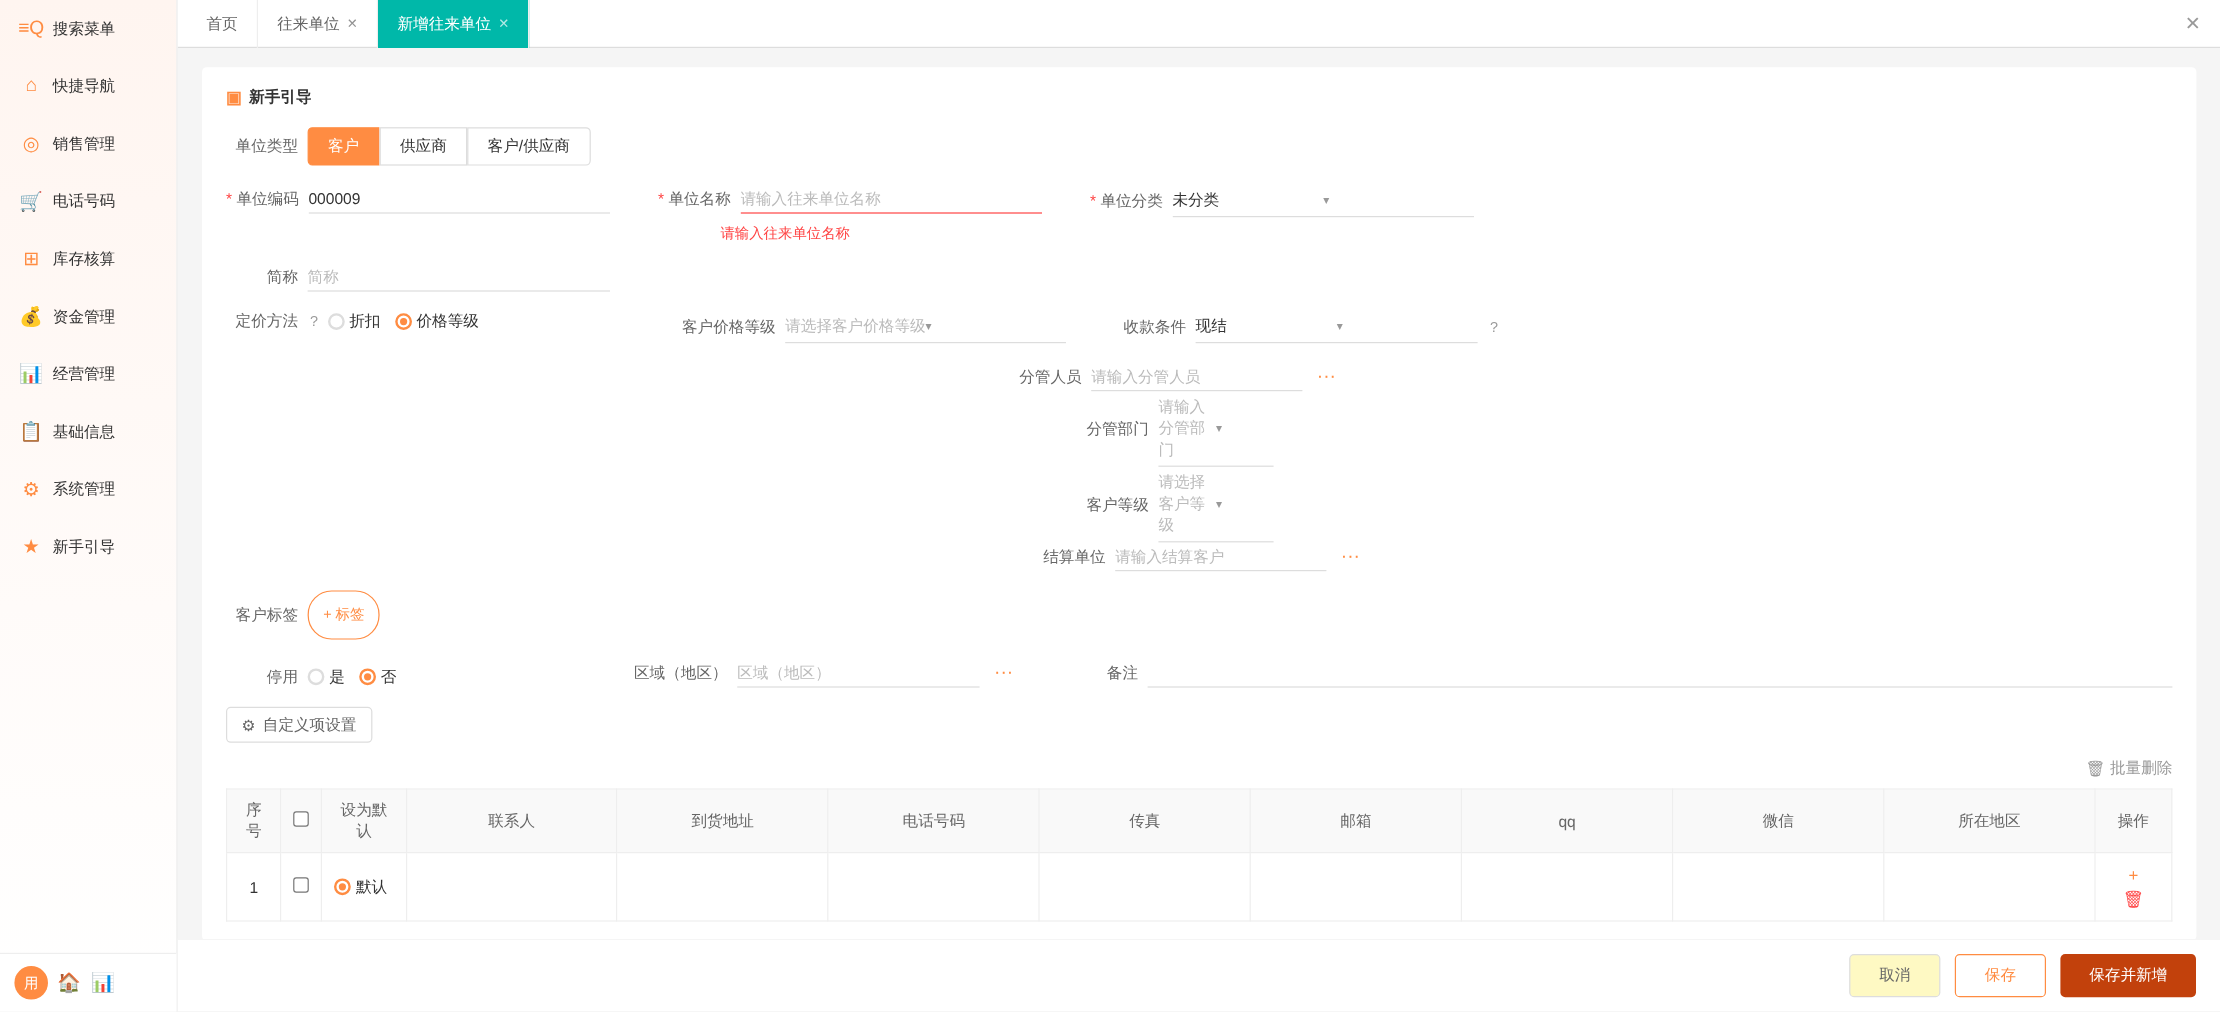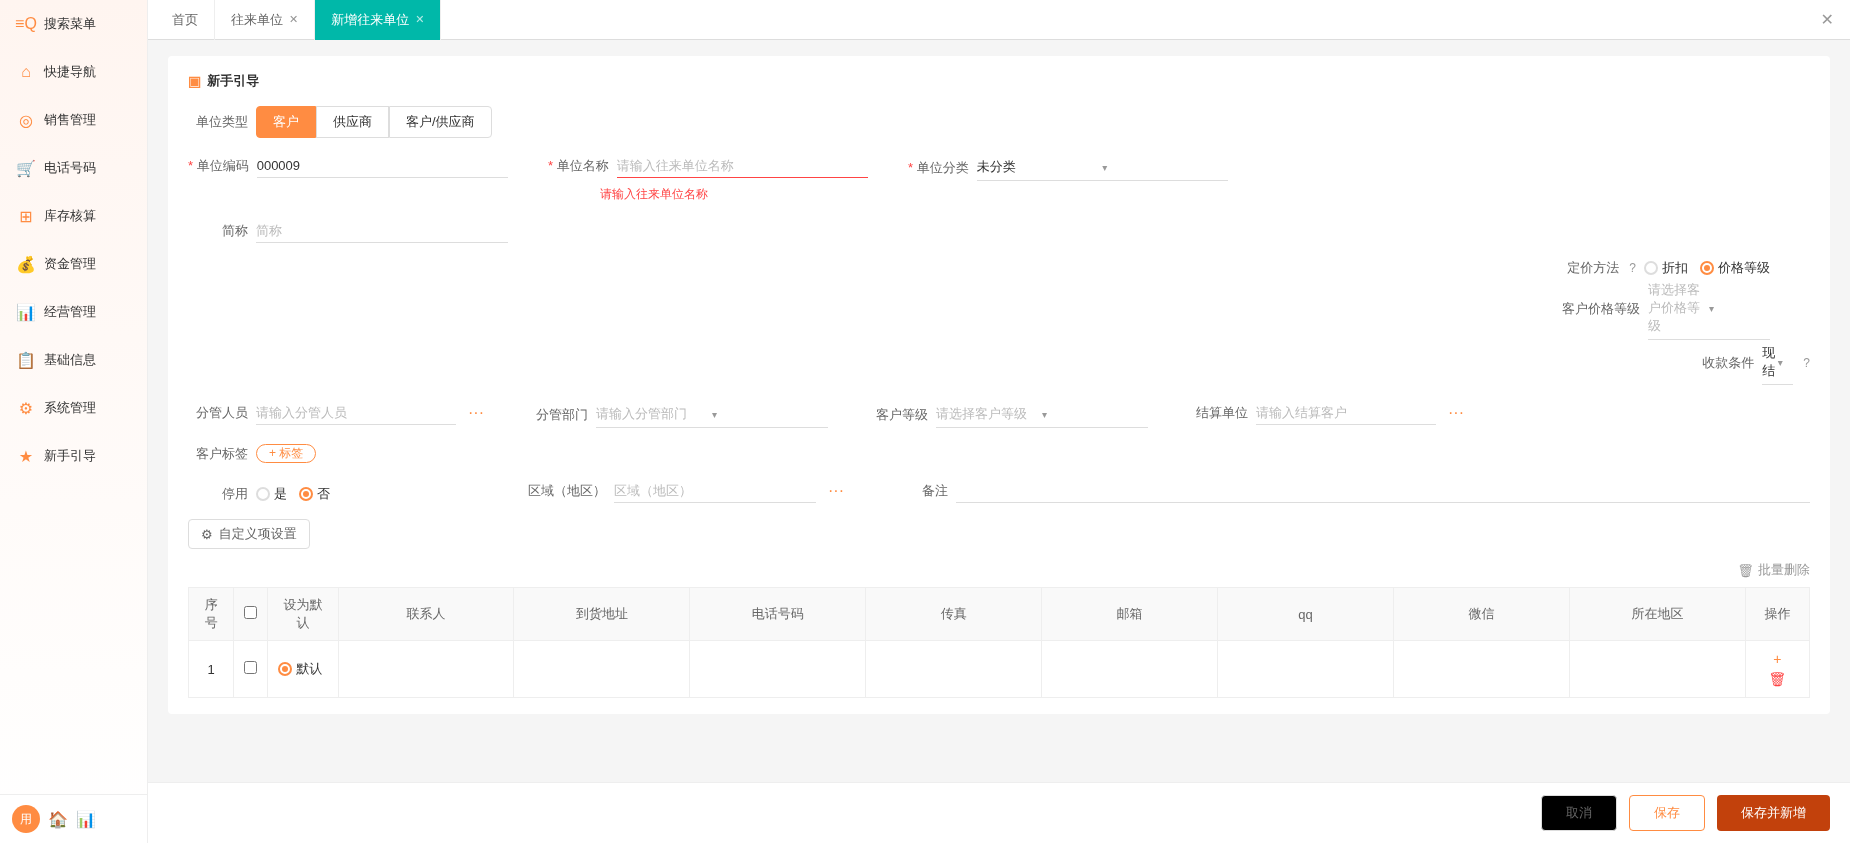--- a/index.html
+++ b/index.html
@@ -199,21 +199,21 @@
     .more-btn { color: #ff8c42; cursor: pointer; font-size: 16px; padding: 0 4px; }
 
     
     .tag-btn {
       display: inline-flex;
       align-items: center;
       gap: 4px;
       border: 1px solid #ff8c42;
       color: #ff8c42;
       border-radius: 20px;
-      padding: 0 12px;
+      padding: 11px 12px;
       cursor: pointer;
       font-size: 12px;
       background: #fff;
     }
 
     
     .help-icon { color: #999; font-size: 12px; cursor: pointer; margin-left: 2px; }
 
     
     .table-toolbar {
@@ -262,21 +262,21 @@
       gap: 12px;
     }
     .btn {
       padding: 8px 24px;
       border-radius: 4px;
       border: none;
       cursor: pointer;
       font-size: 13px;
     }
     .btn-cancel {
-      background: #000000;
+      background: #fef9c3;
       border: 1px solid #ddd;
       color: #666;
       font-family: Liberation Serif, serif;
     }
     .btn-save {
       background: #fff;
       border: 1px solid #ff8c42;
       color: #ff8c42;
     }
     .btn-save-new {
@@ -422,21 +422,21 @@
 
       
       <div class="form-row">
         <div class="form-field" style="max-width:320px; margin-left:0;">
           <span class="form-label">简称</span>
           <input class="form-input" type="text" placeholder="简称" style="">
         </div>
       </div>
 
       
-      <div class="form-row" style="align-items:flex-end;flex-direction:column;">
+      <div class="form-row" style="align-items:flex-start;">
         <div class="form-field" style="max-width:340px; margin-right:40px;">
           <span class="form-label">定价方法</span>
           <span class="help-icon">?</span>
           <div class="radio-group">
             <label class="radio-label">
               <div class="radio-dot"></div>
               <span>折扣</span>
             </label>
             <label class="radio-label">
               <div class="radio-dot checked"></div>
@@ -455,21 +455,21 @@
           <span class="form-label">收款条件</span>
           <div class="form-select">
             <span class="value">现结</span>
             <span class="arrow">▾</span>
           </div>
           <span class="help-icon">?</span>
         </div>
       </div>
 
       
-      <div class="form-row" style="align-items:flex-start;">
+      <div class="form-row" style="align-items:center;flex-direction:column;">
         <div class="form-field" style="max-width:300px; margin-right:40px;">
           <span class="form-label">分管人员</span>
           <input class="form-input" type="text" placeholder="请输入分管人员" style="">
           <span class="more-btn">···</span>
         </div>
         <div class="form-field" style="max-width:300px; margin-right:40px;">
           <span class="form-label">分管部门</span>
           <div class="form-select">
             <span>请输入分管部门</span>
             <span class="arrow">▾</span>

